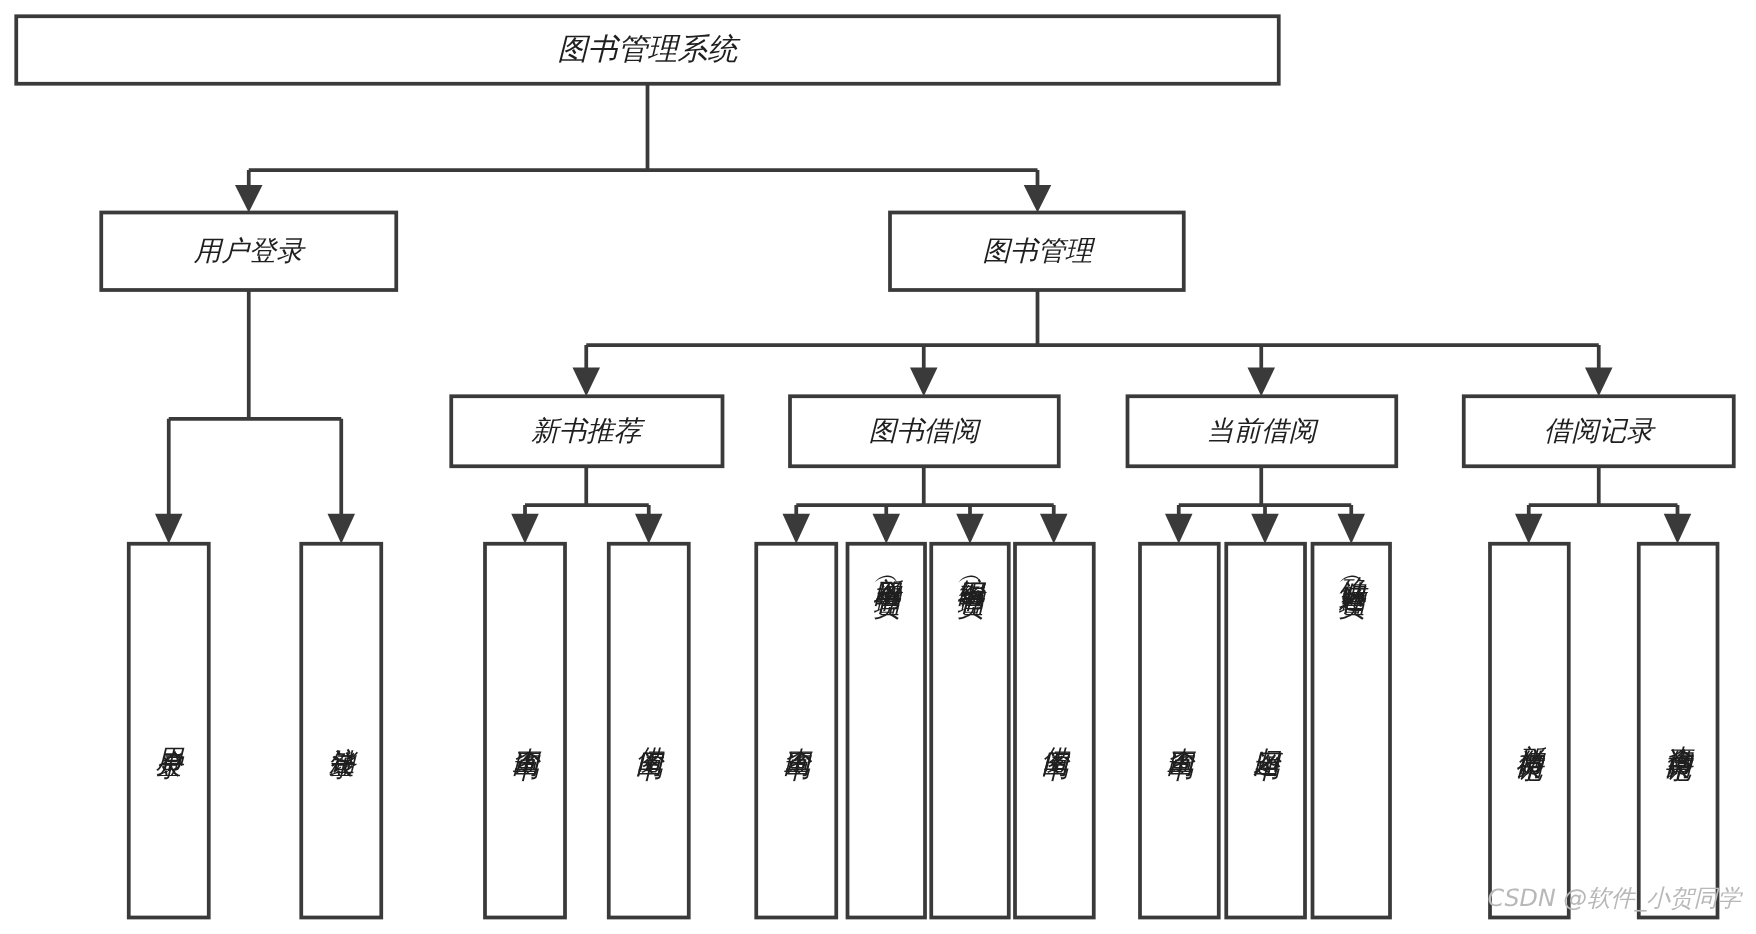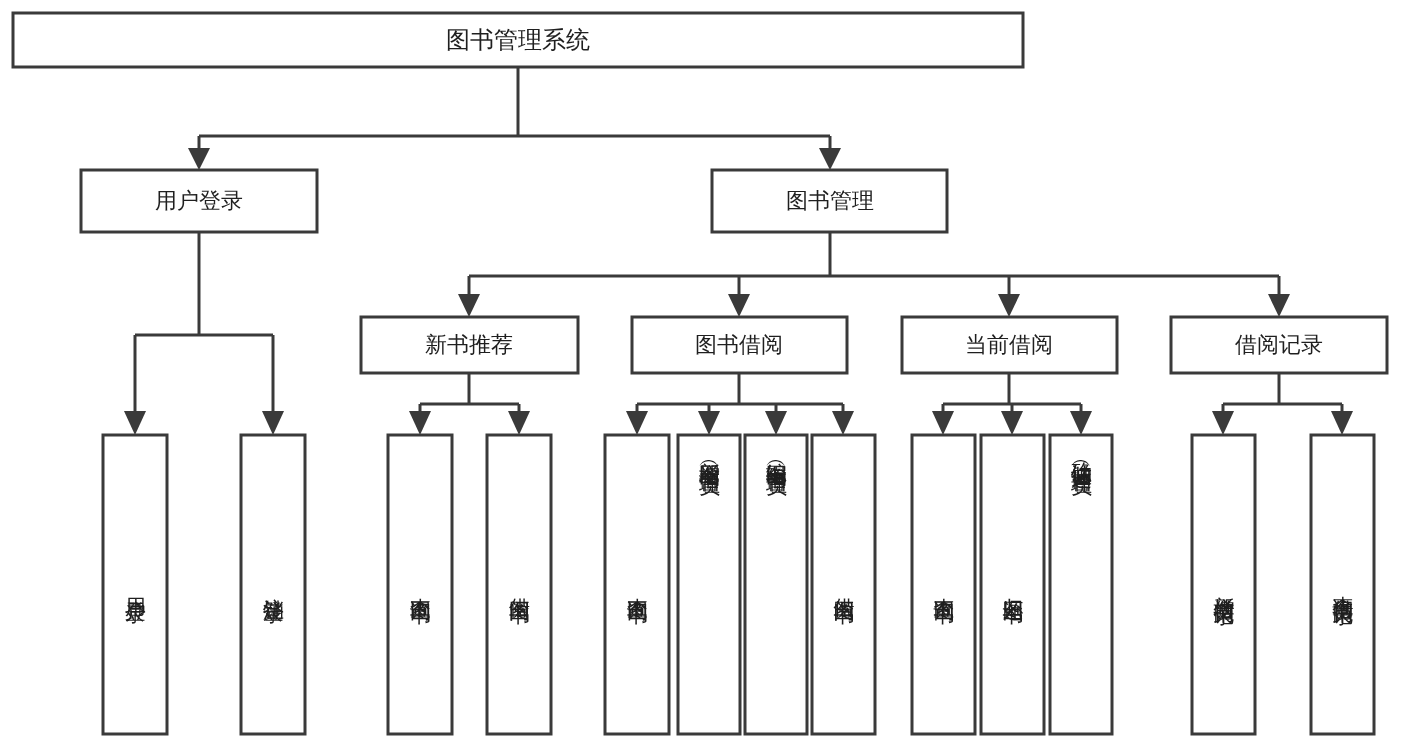--- a/index.html
+++ b/index.html
@@ -11,20 +11,21 @@
   body {
     width: 1405px;
     height: 747px;
     font-family: "DejaVu Sans", "Liberation Sans", sans-serif;
     overflow: hidden;
   }
   #diagram-root {
     position: relative;
     width: 1405px;
     height: 586px;
+    font-style: italic;
   }
   svg#flowchart {
     display: block;
     width: 1405px;
     height: 747px;
   }
   .node-box {
     fill: #ffffff;
     stroke: #3a3a3a;
     stroke-width: 3;
@@ -205,13 +206,14 @@
   <div class="leaf-label-wrap" style="left:605px; top:435px; width:64px; height:299px;">查询图书</div>
   <div class="leaf-label-wrap" style="left:678px; top:435px; width:62px; height:299px; justify-content:flex-start; padding-top:10px;">新增图书（管理员）</div>
   <div class="leaf-label-wrap" style="left:745px; top:435px; width:62px; height:299px; justify-content:flex-start; padding-top:10px;">编辑图书（管理员）</div>
   <div class="leaf-label-wrap" style="left:812px; top:435px; width:63px; height:299px;">借阅图书</div>
   <div class="leaf-label-wrap" style="left:912px; top:435px; width:63px; height:299px;">查询图书</div>
   <div class="leaf-label-wrap" style="left:981px; top:435px; width:63px; height:299px;">归还图书</div>
   <div class="leaf-label-wrap" style="left:1050px; top:435px; width:62px; height:299px; justify-content:flex-start; padding-top:10px;">确认归还（管理员）</div>
   <div class="leaf-label-wrap" style="left:1192px; top:435px; width:63px; height:299px;">新增借阅记录</div>
   <div class="leaf-label-wrap" style="left:1311px; top:435px; width:63px; height:299px;">查询借阅记录</div>
 
+  <div class="watermark" style="left:1190px; top:706px;">CSDN @软件_小贺同学</div>
 </div>
 
 </body></html>

